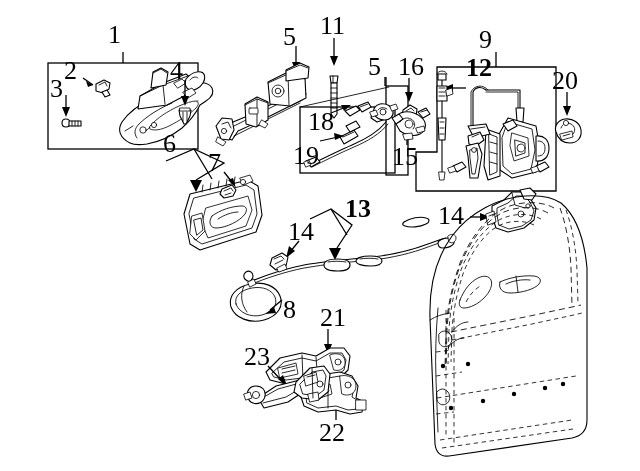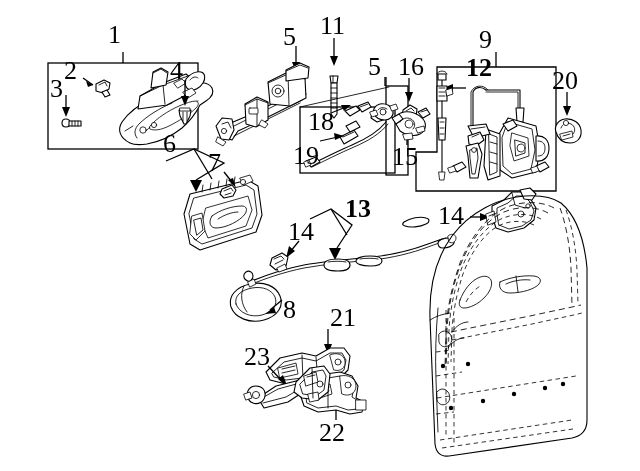--- a/index.html
+++ b/index.html
@@ -566,17 +566,17 @@
   <div class="callout-label" style="left:320px; top:13px;">11</div>
   <div class="callout-label" style="left:466px; top:55px;font-weight:bold;">12</div>
   <div class="callout-label" style="left:345px; top:196px;font-weight:bold;">13</div>
   <div class="callout-label" style="left:288px; top:219px;text-align:center;">14</div>
   <div class="callout-label" style="left:392px; top:144px;">15</div>
   <div class="callout-label" style="left:398px; top:54px;">16</div>
   <div class="callout-label" style="left:368px; top:54px;">5</div>
   <div class="callout-label" style="left:308px; top:109px;">18</div>
   <div class="callout-label" style="left:293px; top:129px;margin-top:14px;">19</div>
   <div class="callout-label" style="left:552px; top:68px;">20</div>
-  <div class="callout-label" style="left:330px; top:305px;">21</div>
+  <div class="callout-label" style="left:320px; top:305px;">21</div>
   <div class="callout-label" style="left:319px; top:420px;">22</div>
   <div class="callout-label" style="left:244px; top:344px;">23</div>
 
 </div>
 
 </body></html>

